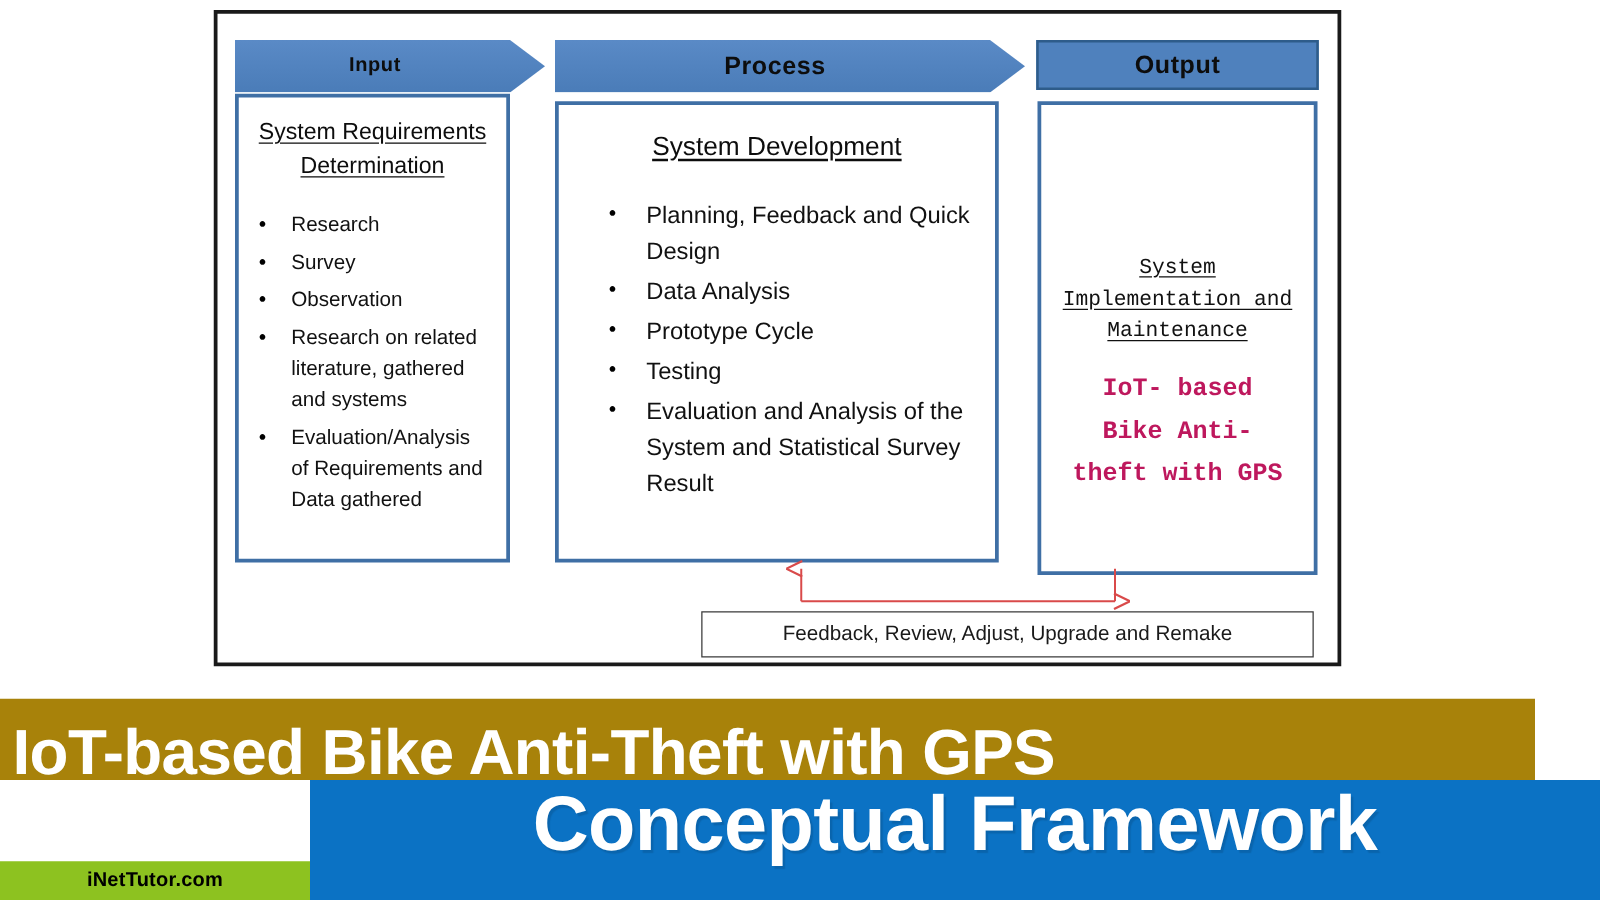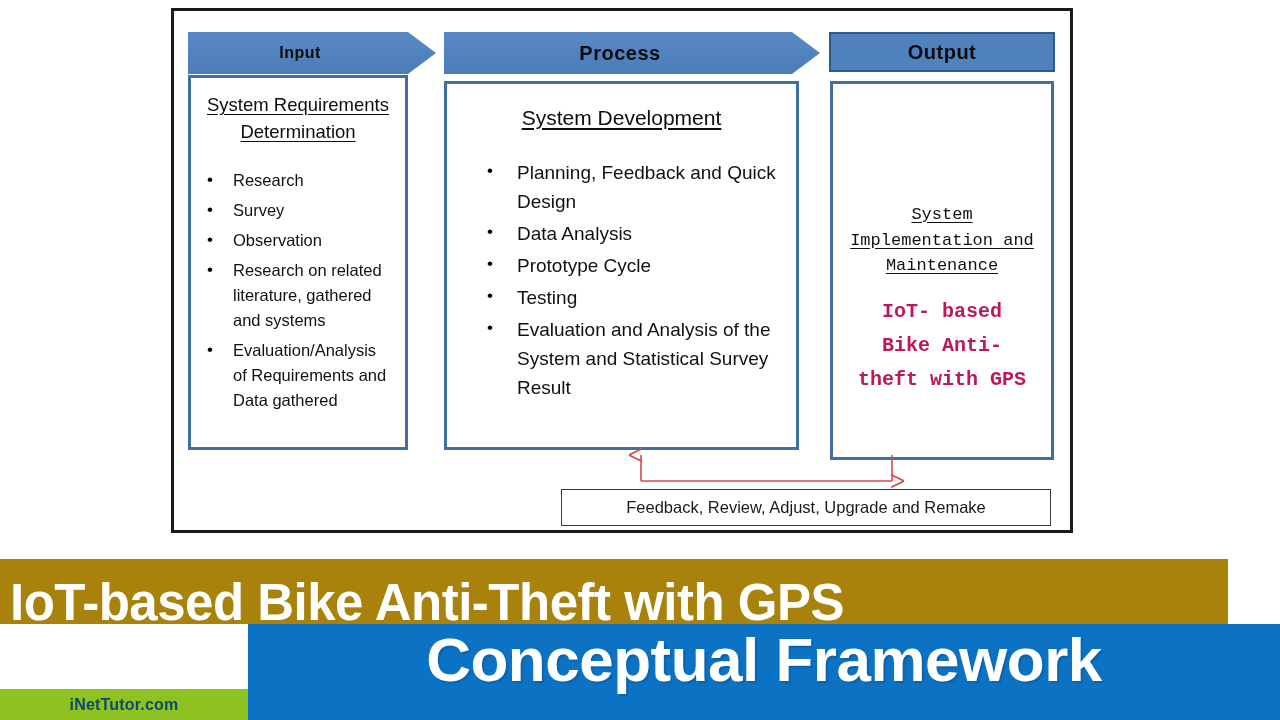--- a/index.html
+++ b/index.html
@@ -225,21 +225,21 @@
     left: 0;
     bottom: 0;
     width: 248px;
     height: 31px;
     background: #8DC220;
     display: flex;
     align-items: center;
     justify-content: center;
   }
   #logo-text {
-    color: #0c4a6e;
+    color: #000000;
     font-size: 16px;
     font-weight: bold;
     letter-spacing: 0.2px;
   }
 
   #blue-banner {
     position: absolute;
     left: 248px;
     top: 624px;
     width: 1032px;

